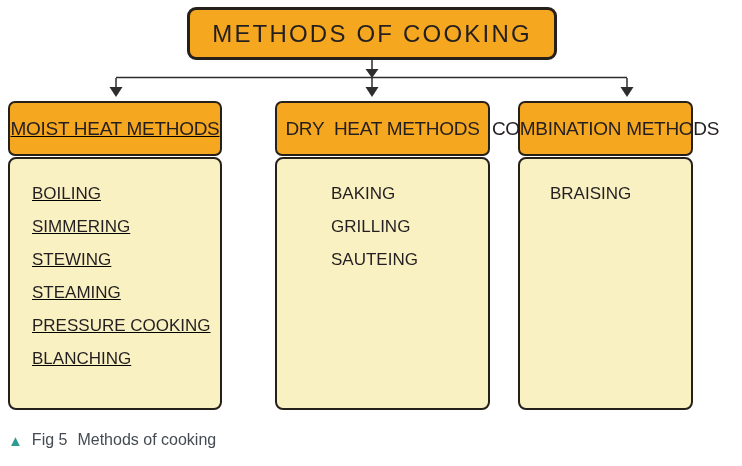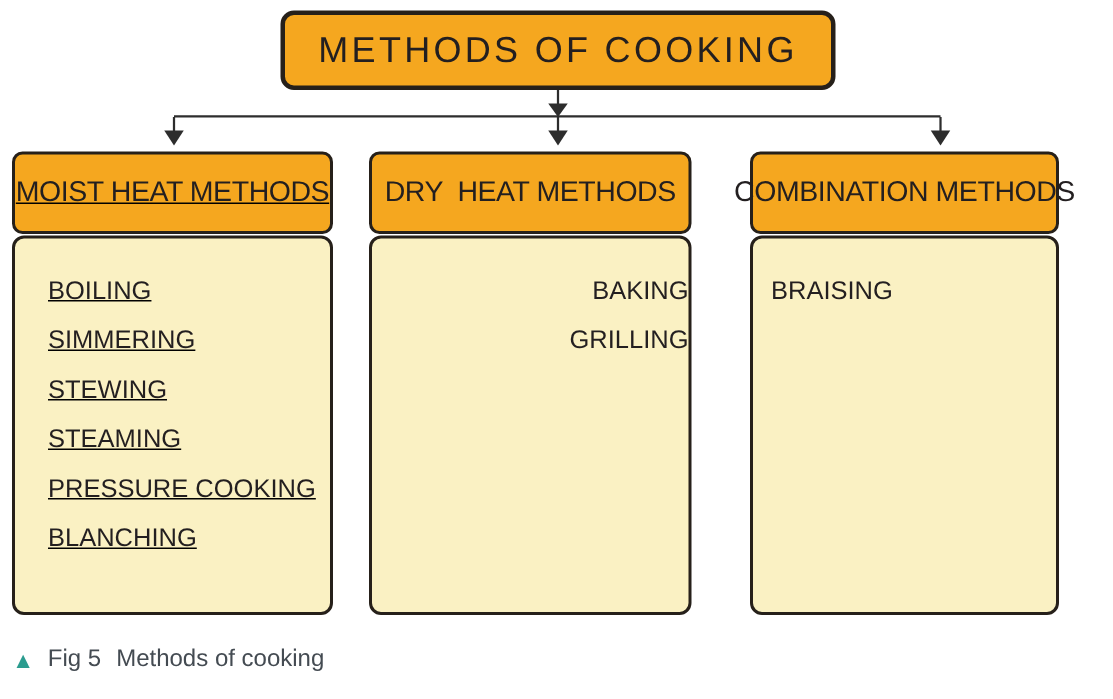--- a/index.html
+++ b/index.html
@@ -34,22 +34,22 @@
   .connectors {
     position: absolute;
     left: 0; top: 0;
     width: 742px; height: 466px;
     pointer-events: none;
   }
 
   
   .col { position: absolute; top: 101px; }
   .col-moist { left: 8px;   width: 214px; text-decoration: underline; }
-  .col-dry   { left: 246px; width: 215px; text-align: right; }
-  .col-combo { left: 500px; width: 206px; }
+  .col-dry   { left: 275px; width: 215px; }
+  .col-combo { left: 518px; width: 175px; }
 
   .col-header {
     position: relative;
     z-index: 2;
     box-sizing: border-box;
     height: 55px;
     background: #F5A71F;
     border: 2.5px solid #26201a;
     border-radius: 7px;
     display: flex; align-items: center; justify-content: center;
@@ -65,21 +65,21 @@
     box-sizing: border-box;
     margin-top: 1px;
     height: 253px;
     background: #FAF1C3;
     border: 2px solid #26201a;
     border-radius: 8px;
     padding-top: 18px;
   }
   .col-moist .col-body { padding-left: 22px; }
   .col-dry   .col-body { padding-left: 54px; }
-  .col-combo .col-body { padding-left: 12px; }
+  .col-combo .col-body { padding-left: 30px; }
 
   .list-item {
     font-size: 17px;
     line-height: 33px;
     color: #231f20;
     white-space: pre;
   }
 
   
   .caption {
@@ -132,20 +132,21 @@
         <div class="list-item">PRESSURE COOKING</div>
         <div class="list-item">BLANCHING</div>
       </div>
   </div>
 
   <div class="col col-dry">
     <div class="col-header">DRY  HEAT METHODS</div>
     <div class="col-body">
         <div class="list-item">BAKING</div>
         <div class="list-item">GRILLING</div>
+        <div class="list-item">SAUTEING</div>
       </div>
   </div>
 
   <div class="col col-combo">
     <div class="col-header">COMBINATION METHODS</div>
     <div class="col-body">
         <div class="list-item">BRAISING</div>
       </div>
   </div>
 

